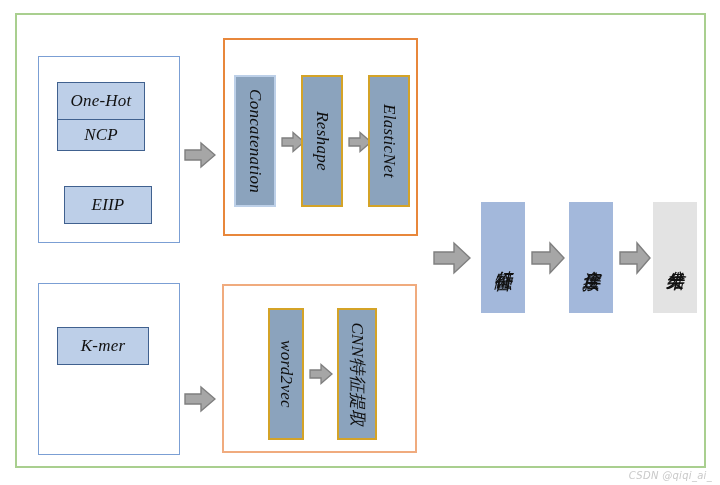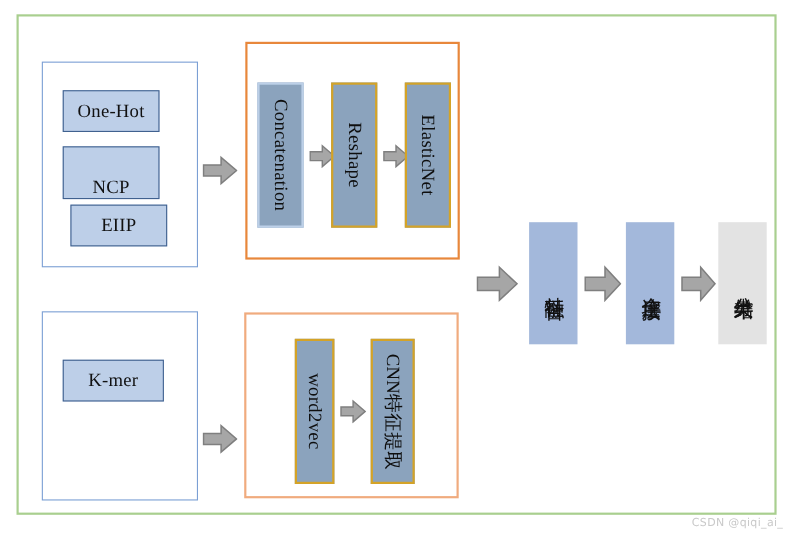--- a/index.html
+++ b/index.html
@@ -7,20 +7,21 @@
     padding: 0;
     background: #ffffff;
   }
   #canvas {
     position: relative;
     width: 720px;
     height: 485px;
     background: #ffffff;
     font-family: "Liberation Serif", "DejaVu Serif", serif;
     overflow: hidden;
+    font-style: italic;
   }
 
   
   .green-frame {
     position: absolute;
     left: 15px;
     top: 13px;
     width: 691px;
     height: 455px;
     border: 2px solid #a9cf8f;
@@ -126,21 +127,21 @@
 <div id="canvas">
 
   <div class="green-frame"></div>
 
   <div class="blue-container" style="left:38px; top:56px; width:142px; height:187px;">
   </div>
 
   <div class="feat-box" style="left:57px; top:82px; width:88px; height:38px;">
     <span>One-Hot</span>
   </div>
-  <div class="feat-box" style="left:57px; top:133px; width:88px; height:48px;align-items:flex-end;">
+  <div class="feat-box" style="left:57px; top:119px; width:88px; height:32px;">
     <span>NCP</span>
   </div>
   <div class="feat-box" style="left:64px; top:186px; width:88px; height:38px;">
     <span>EIIP</span>
   </div>
 
   <div class="arrow" style="left:184px; top:141px;">
     <svg width="32" height="28" viewBox="0 0 32 28">
       <polygon points="1,9 17,9 17,2 31,14 17,26 17,19 1,19" fill="#a6a6a6" stroke="#7f7f7f" stroke-width="1.4"></polygon>
     </svg>

